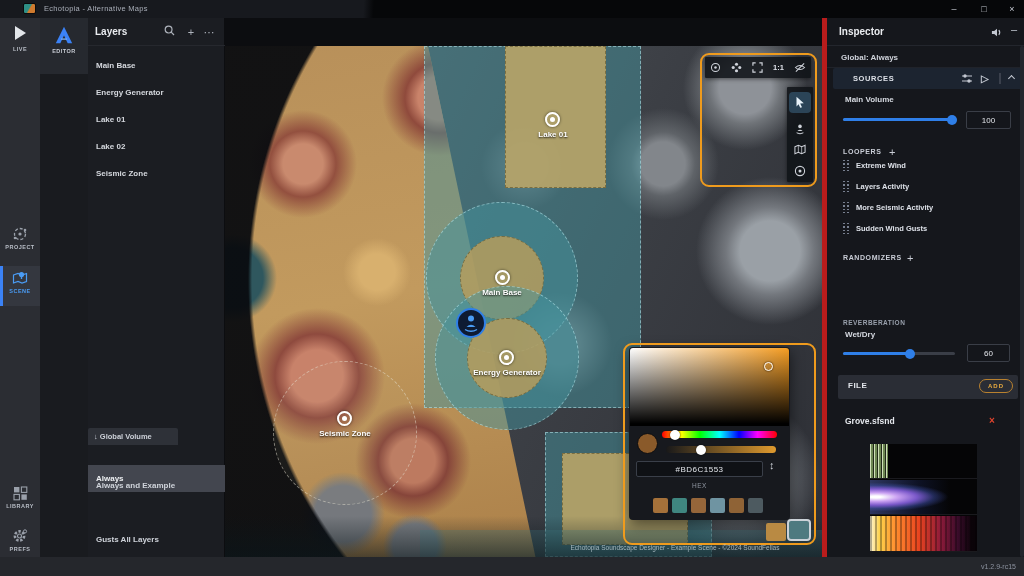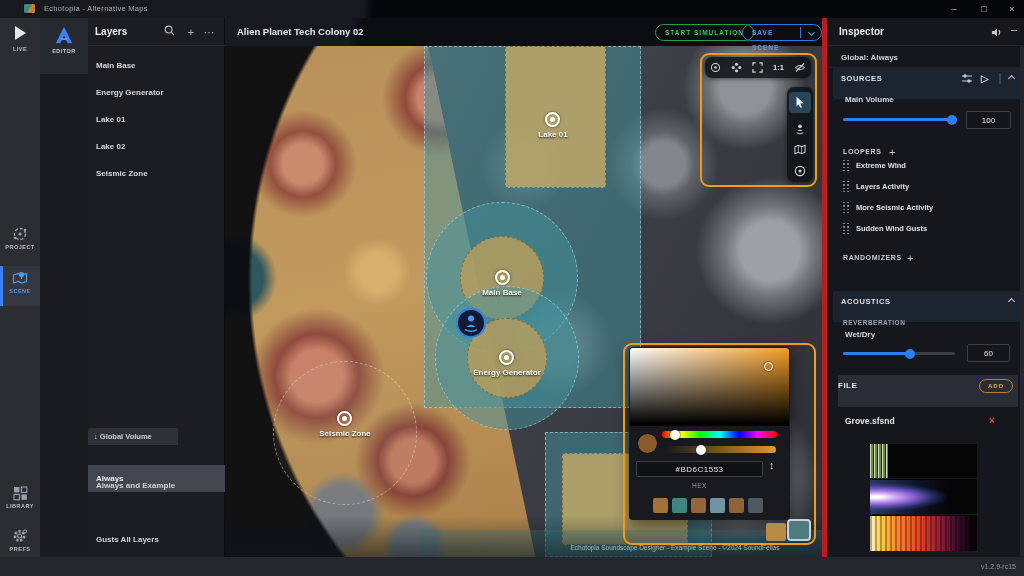--- a/index.html
+++ b/index.html
@@ -88,21 +88,21 @@
     box-shadow:0 0 3px rgba(0,0,0,.6); }
   .marker i { position:absolute; left:50%; top:50%; width:5px; height:5px; margin:-2.5px 0 0 -2.5px;
     background:#fff; border-radius:50%; }
   .mlabel { position:absolute; width:90px; text-align:center; font-size:8px; font-weight:bold; color:#fff;
     text-shadow:0 1px 2px rgba(0,0,0,.9); }
 
   #listener { left:231px; top:262px; width:30px; height:30px; border-radius:50%;
     background:#0e1b33; border:2px solid #2f7fe8; }
 
   
-  .mtb { background:rgba(15,18,23,.88); border-radius:7px; box-shadow:0 1px 4px rgba(0,0,0,.5); }
+  .mtb { background:rgba(15,18,23,.88); border-radius:1px; box-shadow:0 1px 4px rgba(0,0,0,.5); }
   #htoolbar { left:480px; top:11px; width:106px; height:21px; display:flex; align-items:center; justify-content:space-around; color:#cfd3da; }
   #vtoolbar { left:562px; top:41px; width:26px; height:95px; display:flex; flex-direction:column; align-items:center; justify-content:space-around; color:#cfd3da; }
   .tool-sel { background:#2b4457; border-radius:4px; width:22px; height:21px; display:flex; align-items:center; justify-content:center; }
   .ratio { font-size:7.5px; font-weight:bold; color:#dfe3ea; }
   .ann { border:2px solid #ef9b1d; border-radius:9px; }
 
   
   #picker { left:404px; top:301px; width:161px; height:173px; background:#17191e; border-radius:4px;
     box-shadow:0 4px 14px rgba(0,0,0,.55); }
   #grad-square { left:1px; top:1px; width:159px; height:78px; border-radius:3px 3px 0 0;
@@ -125,40 +125,40 @@
   #stroke-swatch { left:562px; top:473px; width:24px; height:22px; border:2px solid #ccd2d8; border-radius:4px; }
 
   #credit { left:250px; top:498px; width:400px; text-align:center; font-size:6.5px; color:rgba(195,210,218,.8); }
 
   
   #inspector { left:822px; top:18px; width:202px; height:539px; background:#15171c; border-left:5px solid #b91c1c; z-index:40; }
   #insp-header { left:0; top:0; width:202px; height:28px; border-bottom:1px solid #23262d; }
   #insp-title { position:absolute; left:12px; top:0; height:28px; line-height:28px; font-size:10px; font-weight:bold; color:#e9ebef; }
   #global-row { left:0; top:30px; width:202px; height:20px; line-height:20px; padding-left:14px; font-size:8px;
     color:#ced2da; font-weight:bold; border-bottom:1px solid #20232a; }
-  .sect-bar { position:absolute; left:6px; width:191px; height:31px; background:#1c2430; border-radius:2px;
-    line-height:21px; padding-left:8px; font-size:7.5px; font-weight:bold; letter-spacing:.6px; color:#dde1e8; }
+  .sect-bar { position:absolute; left:6px; width:191px; height:21px; background:#1c2430; border-radius:2px;
+    line-height:21px; padding-left:20px; font-size:7.5px; font-weight:bold; letter-spacing:.6px; color:#dde1e8; }
   .sect-ic { position:absolute; top:5px; color:#c3c8d1; }
   .chev { display:inline-block; width:5px; height:5px; border-left:1.5px solid #c3c8d1; border-bottom:1.5px solid #c3c8d1; }
   .chev.up { transform:rotate(135deg); }
   .ctl-label { position:absolute; font-size:8px; font-weight:bold; color:#d5d9e0; }
   .sub-label { position:absolute; font-size:6.5px; font-weight:bold; letter-spacing:.5px; color:#99a0ac; }
   .track { position:absolute; height:3px; border-radius:2px; background:#3a3e47; }
   .track .tfill { position:absolute; left:0; top:0; height:3px; border-radius:2px; background:#2f7fe8; }
   .track .knob { position:absolute; top:-3.5px; width:10px; height:10px; border-radius:50%; background:#2f7fe8; }
   .valbox { position:absolute; width:45px; height:18px; border:1px solid #3a3e47; border-radius:2px;
     text-align:center; line-height:17px; font-size:8px; color:#e2e5ea; background:#14161b; }
   .group-label { position:absolute; font-size:7px; font-weight:bold; letter-spacing:.6px; color:#c9cdd6; }
   .plus { position:absolute; font-size:11px; color:#c9cdd6; line-height:8px; }
   .looper { position:absolute; left:16px; width:170px; height:21px; line-height:21px; font-size:7.5px; font-weight:bold; color:#dde1e8; padding-left:13px; }
   .handle { position:absolute; left:0; top:5px; width:6px; height:11px;
     background:repeating-linear-gradient(180deg,#788090 0 1.5px,transparent 1.5px 3.5px);
     -webkit-mask:linear-gradient(90deg,#000 0 2px,transparent 2px 4px,#000 4px 6px); mask:linear-gradient(90deg,#000 0 2px,transparent 2px 4px,#000 4px 6px); }
-  #file-bar { left:11px; top:357px; width:180px; height:32px; background:#2a2d35; border-radius:2px;
-    line-height:22px; font-size:8px; font-weight:bold; letter-spacing:.5px; color:#e4e7ec; position:absolute; }
+  #file-bar { left:11px; top:357px; width:180px; height:24px; background:#2a2d35; border-radius:2px;
+    line-height:22px; padding-left:10px; font-size:8px; font-weight:bold; letter-spacing:.5px; color:#e4e7ec; position:absolute; }
   #add-btn { position:absolute; left:152px; top:361px; width:34px; height:14px; border:1px solid #b9812f; border-radius:8px;
     text-align:center; line-height:12px; font-size:6px; font-weight:bold; letter-spacing:1px; color:#e8aa3f; }
   #file-name { position:absolute; left:18px; top:398px; font-size:8.5px; font-weight:bold; color:#e4e7ec; }
   #file-del { position:absolute; left:162px; top:397px; font-size:10px; font-weight:bold; color:#e0442e; }
   #spectro { position:absolute; left:43px; top:426px; width:107px; height:108px; background:#050506; }
   .band { position:absolute; left:0; width:107px; height:35px; border-bottom:1px solid #1a1a1e; }
   #band1 { top:0; background:
     repeating-linear-gradient(90deg,#cfe0b8 0 1px,#6d8752 1px 3px,#222b18 3px 4px);
     background-size:18px 100%; background-repeat:no-repeat; background-color:#050506; }
   #band2 { top:36px; background:
@@ -252,29 +252,20 @@
     <div class="abs layer-item" style="top:61px;">Energy Generator</div>
     <div class="abs layer-item" style="top:88px;">Lake 01</div>
     <div class="abs layer-item" style="top:115px;">Lake 02</div>
     <div class="abs layer-item" style="top:142px;">Seismic Zone</div>
     <div id="global-tab" class="abs">↓ Global Volume</div>
     <div class="abs glayer sel" style="top:427px;margin-top:20px;">Always</div>
     <div class="abs glayer" style="top:454px;">Always and Example</div>
     <div class="abs glayer" style="top:508px;">Gusts All Layers</div>
   </div>
 
-  <div id="mapbar" class="abs">
-    <span id="map-title">Alien Planet Tech Colony 02</span>
-    <span id="btn-start" class="pillbtn">START SIMULATION</span>
-    <span id="btn-save" class="pillbtn">
-      <span>SAVE SCENE</span>
-      <span id="save-div"></span>
-      <span id="save-chev"></span>
-    </span>
-  </div>
 
   <div id="map" class="abs">
     <div id="map-gray" class="fill"></div>
     <div id="map-color" class="fill"></div>
     <div id="swoosh" class="abs"></div>
 
     <div class="abs zone-teal" style="left:199px; top:0; width:217px; height:362px;"></div>
     <div class="abs zone-tan" style="left:280px; top:0; width:101px; height:142px;"></div>
     <div class="abs zone-teal zc" style="left:201px; top:156px; width:152px; height:152px;"></div>
     <div class="abs zone-tan zc" style="left:235px; top:190px; width:84px; height:84px; background:rgba(186,158,92,.82);"></div>
@@ -415,24 +406,20 @@
     <span class="plus" style="left:62px; top:130px;">+</span>
 
     <div class="looper" style="top:137px;"><span class="handle"></span><span>Extreme Wind</span></div>
     <div class="looper" style="top:158px;"><span class="handle"></span><span>Layers Activity</span></div>
     <div class="looper" style="top:179px;"><span class="handle"></span><span>More Seismic Activity</span></div>
     <div class="looper" style="top:200px;"><span class="handle"></span><span>Sudden Wind Gusts</span></div>
 
     <span class="group-label" style="left:16px; top:236px;">RANDOMIZERS</span>
     <span class="plus" style="left:80px; top:236px;">+</span>
 
-    <div class="sect-bar" style="top:273px;">
-      <span>ACOUSTICS</span>
-      <span class="chev up sect-ic" style="left:176px; top:8px;"></span>
-    </div>
     <span class="sub-label" style="left:16px; top:301px;">REVERBERATION</span>
     <span class="ctl-label" style="left:18px; top:312px;">Wet/Dry</span>
     <div class="track" style="left:16px; top:334px; width:112px;">
       <span class="tfill" style="width:67px;"></span>
         <span class="knob" style="left:62px;"></span>
     </div>
     <div class="valbox" style="left:140px; top:326px; width:43px;">60</div>
 
     <div id="file-bar">
       <span>FILE</span>

